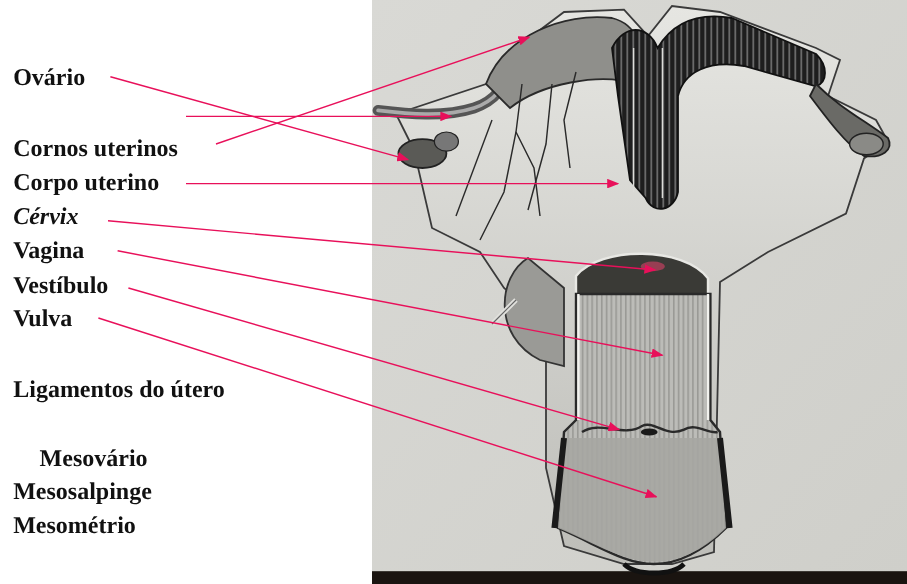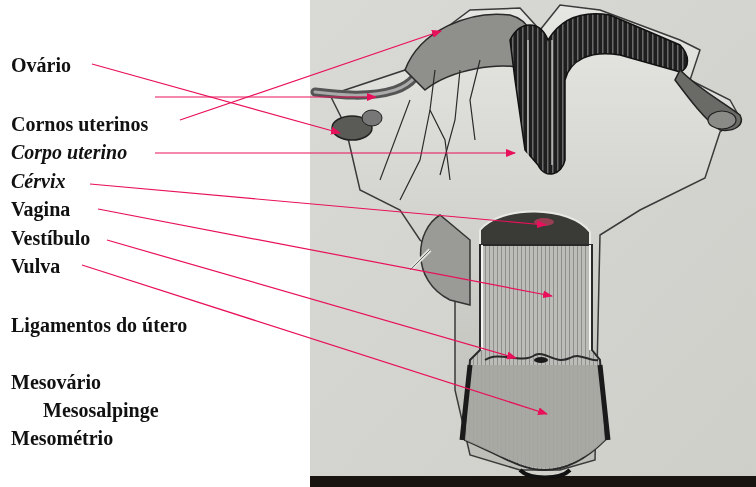--- a/index.html
+++ b/index.html
@@ -102,23 +102,23 @@
       <line x1="155" y1="153" x2="515" y2="153" marker-end="url(#arrow)"></line>
       <line x1="90" y1="184" x2="546" y2="225" marker-end="url(#arrow)"></line>
       <line x1="98" y1="209" x2="552" y2="296" marker-end="url(#arrow)"></line>
       <line x1="107" y1="240" x2="516" y2="358" marker-end="url(#arrow)"></line>
       <line x1="82" y1="265" x2="547" y2="414" marker-end="url(#arrow)"></line>
     </g>
   </svg>
 
   <div class="label" style="top:55px;">Ovário</div>
   <div class="label" style="top:114px;">Cornos uterinos</div>
-  <div class="label" style="top:142px;font-style:italic;">Corpo uterino</div>
+  <div class="label" style="top:142px;">Corpo uterino</div>
   <div class="label" style="top:171px;font-style:italic;">Cérvix</div>
   <div class="label" style="top:199px;">Vagina</div>
   <div class="label" style="top:228px;">Vestíbulo</div>
   <div class="label" style="top:256px;">Vulva</div>
 
   <div class="label" style="top:315px;">Ligamentos do útero</div>
-  <div class="label" style="top:372px;">Mesovário</div>
-  <div class="label" style="top:400px;margin-left:32px;">Mesosalpinge</div>
+  <div class="label" style="top:372px;margin-left:22px;">Mesovário</div>
+  <div class="label" style="top:400px;">Mesosalpinge</div>
   <div class="label" style="top:428px;">Mesométrio</div>
 </div>
 
 </body></html>

